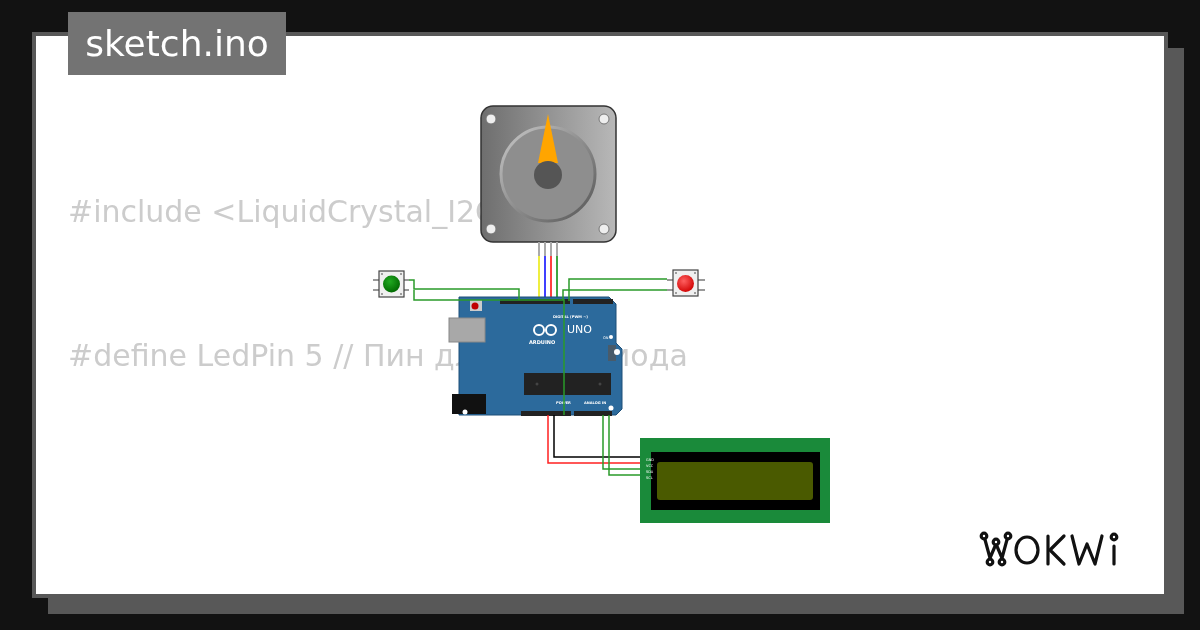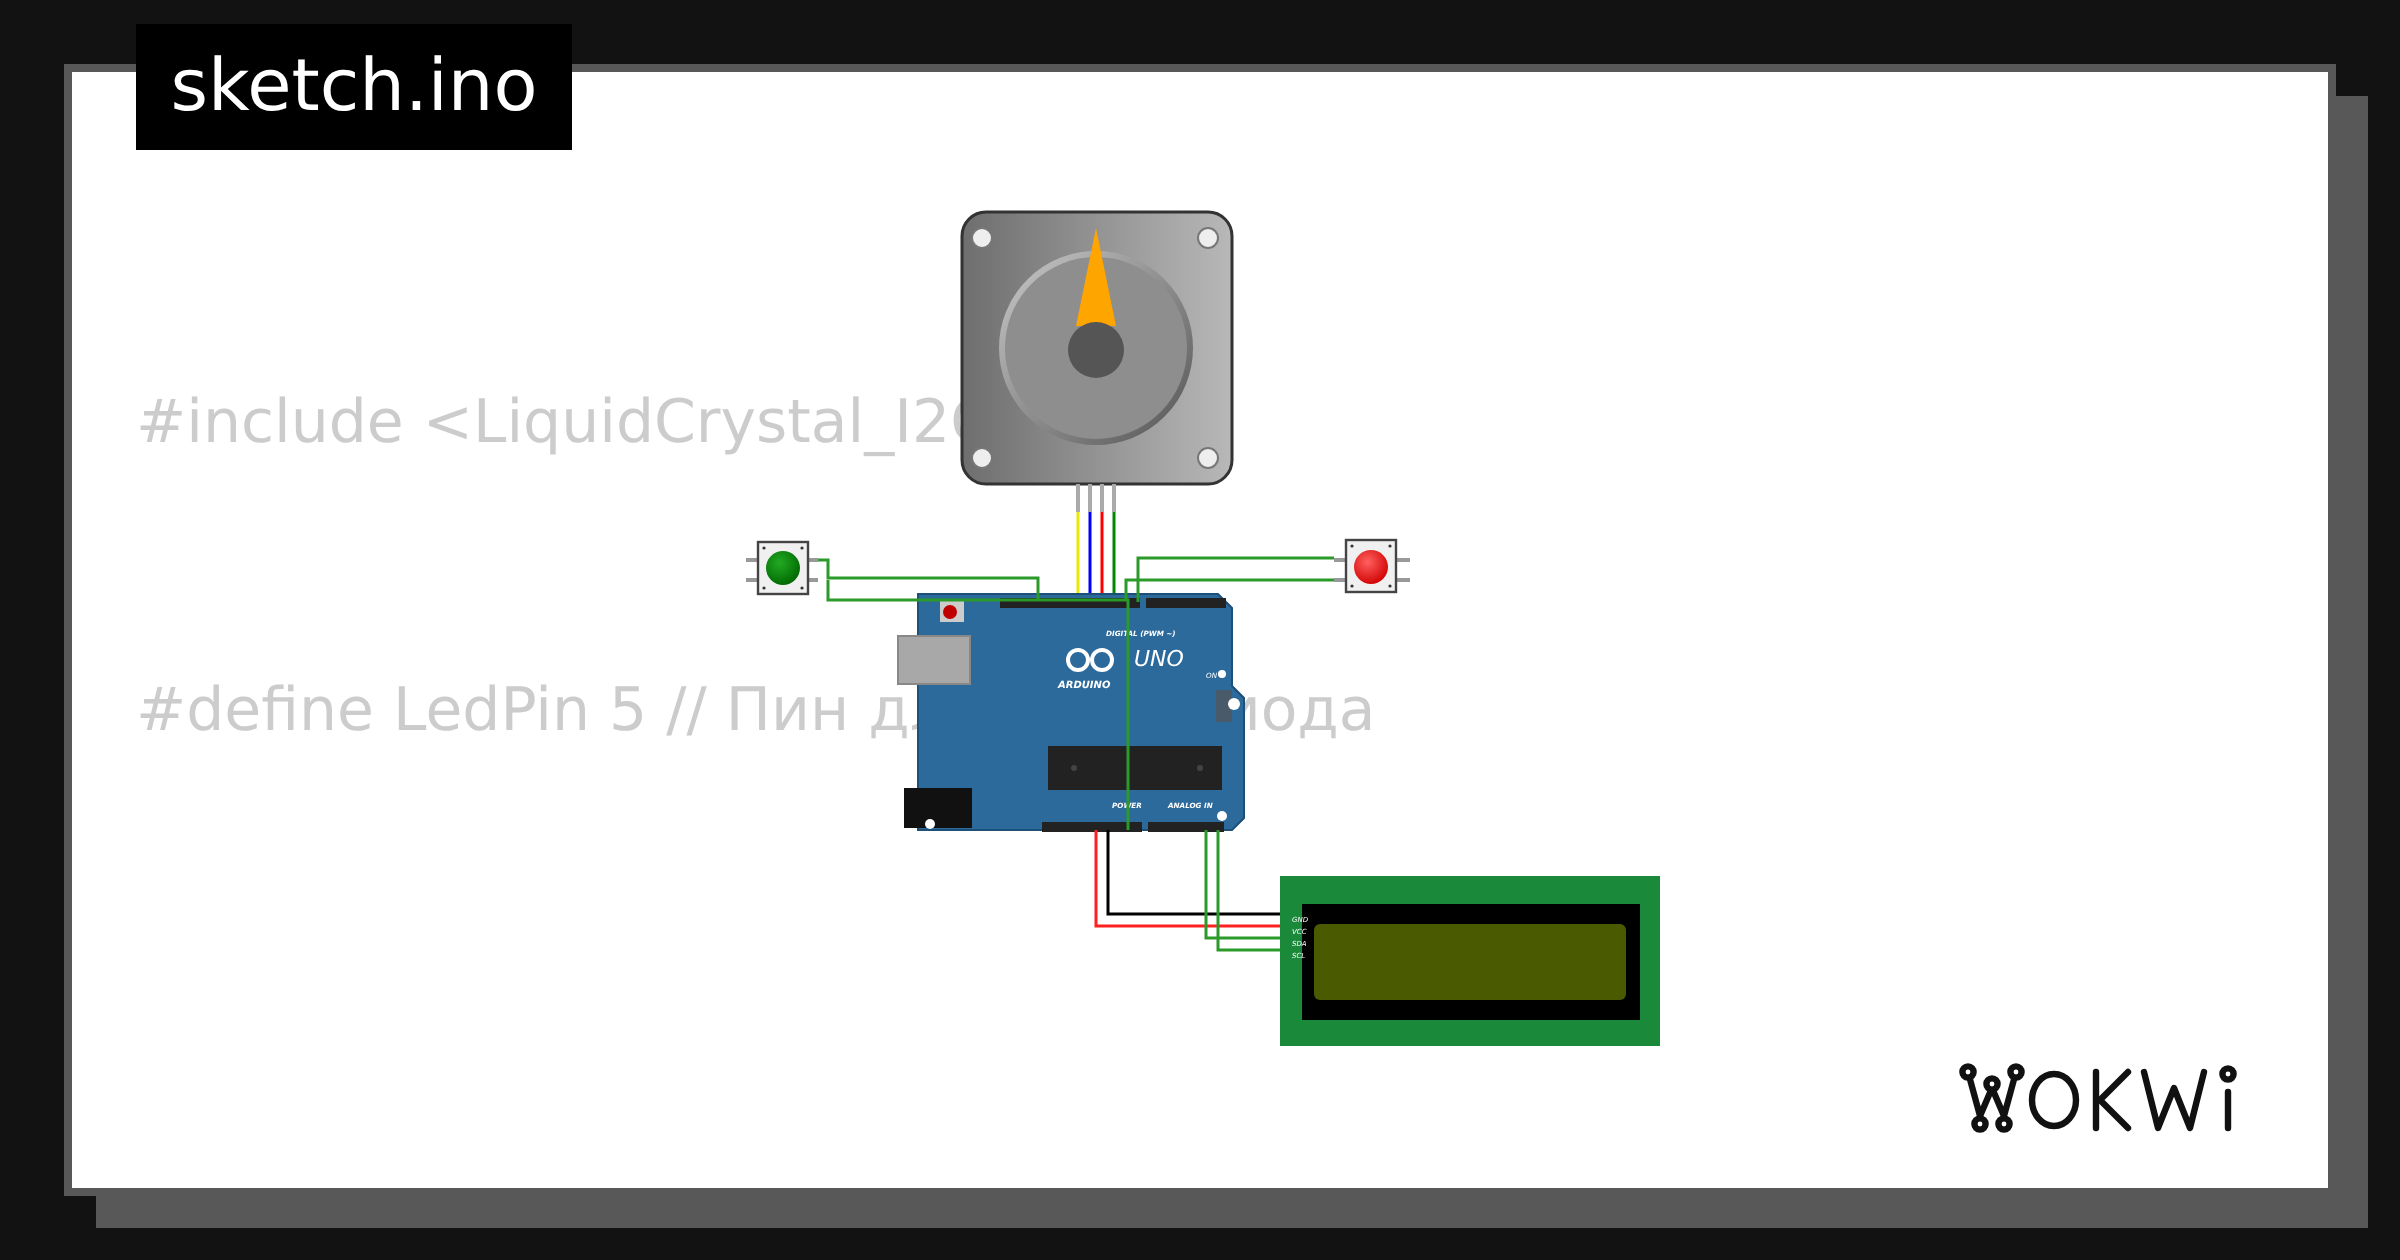--- a/index.html
+++ b/index.html
@@ -13,36 +13,36 @@
     position: absolute; left: 48px; top: 48px; width: 1136px; height: 566px;
     background: #585858;
   }
   .card {
     position: absolute; left: 32px; top: 32px; width: 1128px; height: 558px;
     background: #ffffff; border: 4px solid #585858;
     overflow: hidden;
   }
   .title-tab {
     position: absolute; left: 68px; top: 12px; height: 63px; width: 218px;
-    background: #000000; color: #ffffff;
+    background: #737373; color: #ffffff;
     font-family: "DejaVu Sans", sans-serif;
     font-size: 36px; line-height: 63px; text-align: center;
     box-sizing: border-box; padding: 0 12px;
     z-index: 5;
   }
   .code {
     position: absolute; left: 32px; top: 56px;
     font-family: "DejaVu Sans", sans-serif;
     font-size: 30px; line-height: 48px; color: #cccccc;
     white-space: pre; margin: 0;
   }
   .code .line { display: block; height: 48px; }
   .diagram {
     position: absolute; left: 0; top: 0; width: 1063px; height: 630px;
-    pointer-events: none; z-index: 3; font-style: italic;
+    pointer-events: none; z-index: 3;
   }
   .diagram svg { position: absolute; left: 0; top: 0; }
   .logo {
     position: absolute; left: 978px; top: 528px; z-index: 4;
   }
 </style>
 </head>
 <body>
 
 <div class="card-shadow"></div>

